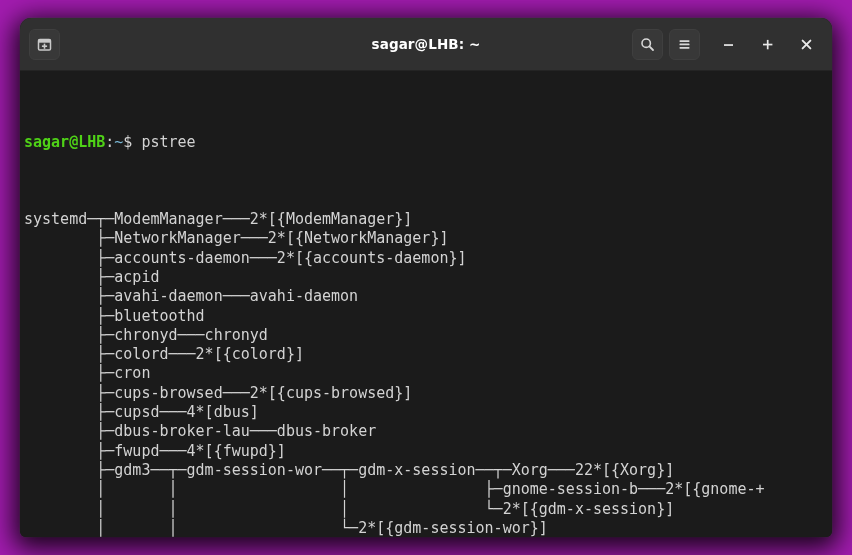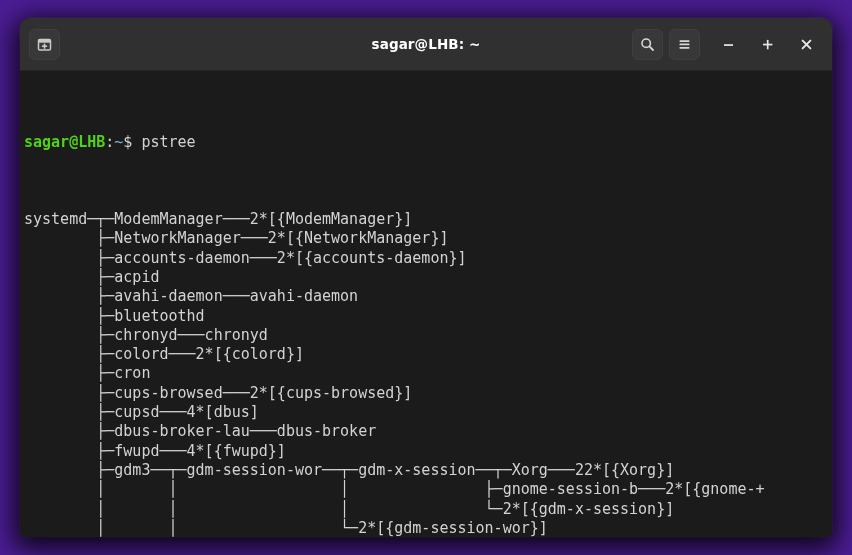--- a/index.html
+++ b/index.html
@@ -11,21 +11,21 @@
     overflow: hidden;
   }
   body {
     font-family: "DejaVu Sans", sans-serif;
   }
 
   #root {
     position: relative;
     width: 852px;
     height: 555px;
-    background: #4c1d95;
+    background: #a21caf;
   }
 
   
   .window {
     position: absolute;
     left: 20px;
     top: 18px;
     width: 812px;
     height: 519px;
     border-radius: 11px 11px 6px 6px;

